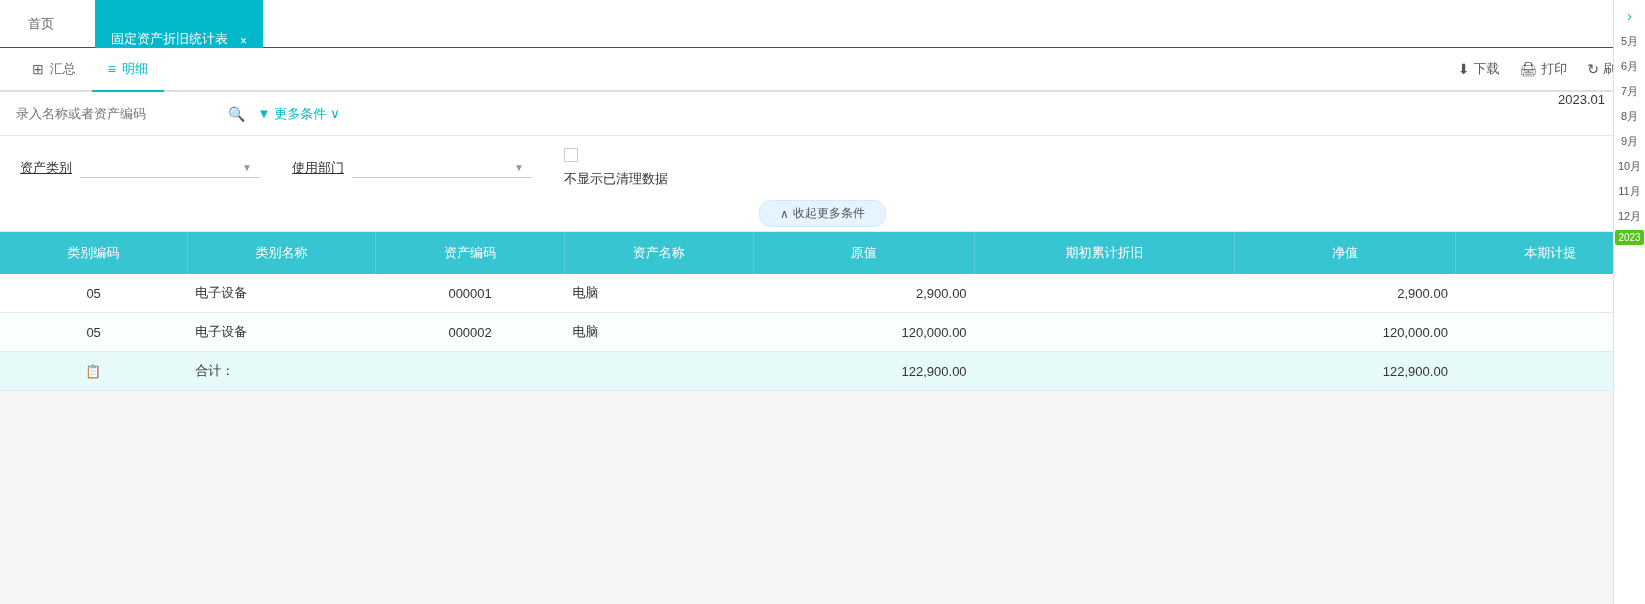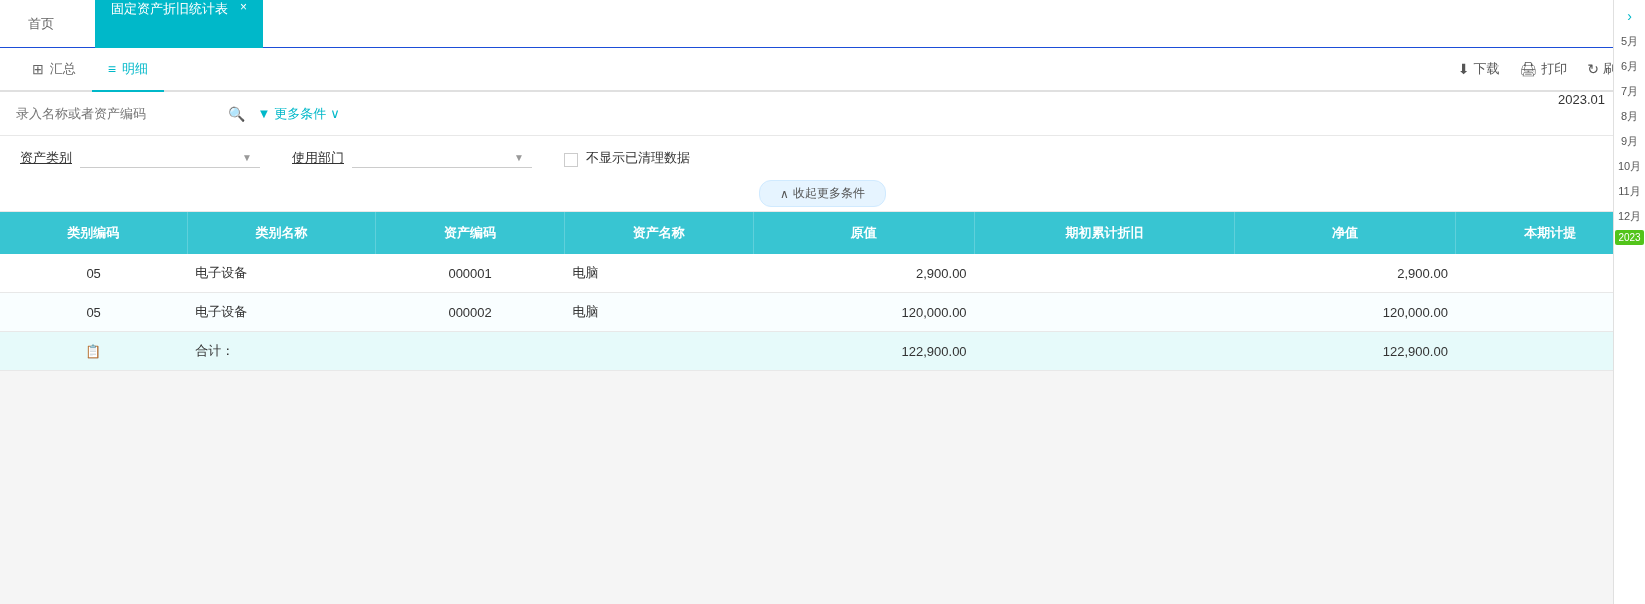--- a/index.html
+++ b/index.html
@@ -1,21 +1,21 @@
 <!DOCTYPE html>
 <html><head>
   <meta charset="utf-8">
   <style>
     * { box-sizing: border-box; margin: 0; padding: 0; }
     body { font-family: 'Microsoft YaHei', sans-serif; font-size: 13px; background: #f5f5f5; color: #333; width: 1645px; height: 604px; overflow: hidden; position: relative; }
 
     
     .top-nav { display: flex; align-items: center; background: #fff; height: 48px; border-bottom: 1px solid #1d4ed8; padding: 0 12px; gap: 25px; }
     .nav-home { color: #666; cursor: pointer; padding: 0 16px; font-size: 13px; }
-    .nav-tab { background: #00b8c9; color: #fff; padding: 0 16px; height: 48px; display: flex; align-items: flex-start; gap: 8px; font-size: 13px; cursor: pointer; }
+    .nav-tab { background: #00b8c9; color: #fff; padding: 0 16px; height: 48px; display: flex; align-items: flex-end; gap: 8px; font-size: 13px; cursor: pointer; }
     .nav-tab-close { color: #fff; cursor: pointer; font-size: 12px; margin-left: 4px; }
     .nav-close-btn { position: absolute; right: 16px; top: 12px; cursor: pointer; font-size: 18px; color: #666; }
 
     
     .sub-tabs { display: flex; align-items: center; background: #fff; height: 44px; border-bottom: 2px solid #e0e0e0; padding: 0 16px; }
     .sub-tab { display: flex; align-items: center; gap: 6px; padding: 0 16px; height: 44px; cursor: pointer; font-size: 13px; color: #666; border-bottom: 2px solid transparent; margin-bottom: -2px; }
     .sub-tab.active { color: #00b8c9; border-bottom: 2px solid #00b8c9; }
     .sub-tab-icon { font-size: 14px; }
     .toolbar-btn { display: flex; align-items: center; gap: 4px; color: #555; cursor: pointer; font-size: 13px; }
 
@@ -23,33 +23,33 @@
     .search-bar { display: flex; align-items: center; background: #fff; height: 44px; padding: 0 16px; border-bottom: 1px solid #e8e8e8; gap: 12px; }
     .search-input { border: none; outline: none; font-size: 13px; color: #999; width: 200px; }
     .search-icon { color: #999; font-size: 14px; }
     .filter-btn { display: flex; align-items: center; gap: 4px; color: #00b8c9; cursor: pointer; font-size: 13px; }
     .filter-row { display: flex; align-items: center; gap: 32px; }
     .filter-item { display: flex; align-items: center; gap: 8px; }
     .filter-label { font-size: 13px; color: #333; text-decoration: underline; }
     .filter-select { display: flex; align-items: center; gap: 4px; border-bottom: 1px solid #ccc; padding: 4px 8px; min-width: 160px; cursor: pointer; }
     .filter-select-text { color: #ccc; font-size: 13px; flex: 1; }
     .filter-chevron { color: #999; font-size: 10px; }
-    .filter-checkbox-item { display: flex; align-items: flex-end; gap: 8px; cursor: pointer; }
+    .filter-checkbox-item { display: flex; align-items: flex-start; gap: 8px; cursor: pointer; flex-direction: column; }
     .filter-checkbox { width: 14px; height: 14px; border: 1px solid #ccc; display: inline-block; }
     .btn-query { background: #52c41a; color: #fff; border: none; padding: 8px 32px; font-size: 14px; cursor: pointer; border-radius: 2px; }
     .btn-reset { background: #fff; color: #52c41a; border: 1px solid #52c41a; padding: 8px 32px; font-size: 14px; cursor: pointer; border-radius: 2px; }
     .filter-section { position: relative; }
     .collapse-btn { display: flex; align-items: center; justify-content: center; margin: 8px 0; cursor: pointer; }
     .collapse-inner { background: #e6f4ff; border: 1px solid #d0eaff; padding: 4px 20px; border-radius: 12px; color: #555; font-size: 12px; display: flex; align-items: center; gap: 4px; }
 
     
     .table-wrap { overflow: auto; }
     table { width: 100%; border-collapse: collapse; }
     thead tr { background: #38c5d2; color: #fff; }
-    thead th { padding: 12px 8px; text-align: center; font-size: 13px; font-weight: bold; border-right: 1px solid rgba(255,255,255,0.2); }
+    thead th { padding: 12px 8px; text-align: center; font-size: 13px; font-weight: normal; border-right: 1px solid rgba(255,255,255,0.2); }
     tbody tr { background: #fff; }
     tbody tr:nth-child(even) { background: #f9feff; }
     tbody tr.total-row { background: #e6fafa; }
     tbody td { padding: 10px 8px; text-align: center; font-size: 13px; border-bottom: 1px solid #e8e8e8; margin-top: 12px; }
     tbody td.right { text-align: right; }
     tbody td.left { text-align: left; }
 
     
     .right-sidebar { position: absolute; right: 0; top: 0; width: 32px; height: 100%; background: #fff; border-left: 1px solid #e0e0e0; display: flex; flex-direction: column; align-items: center; padding-top: 8px; gap: 2px; }
     .sidebar-month { font-size: 11px; color: #555; cursor: pointer; padding: 4px 2px; writing-mode: horizontal-tb; }

